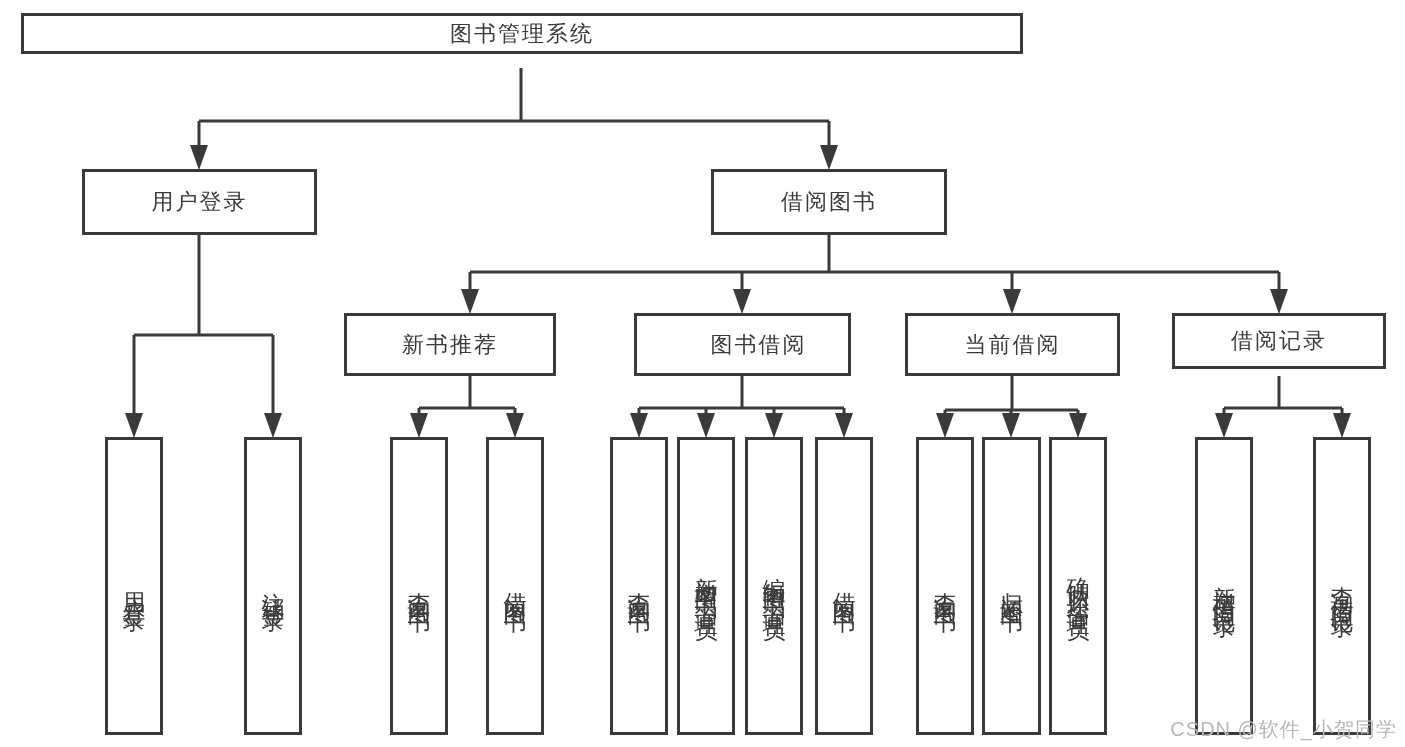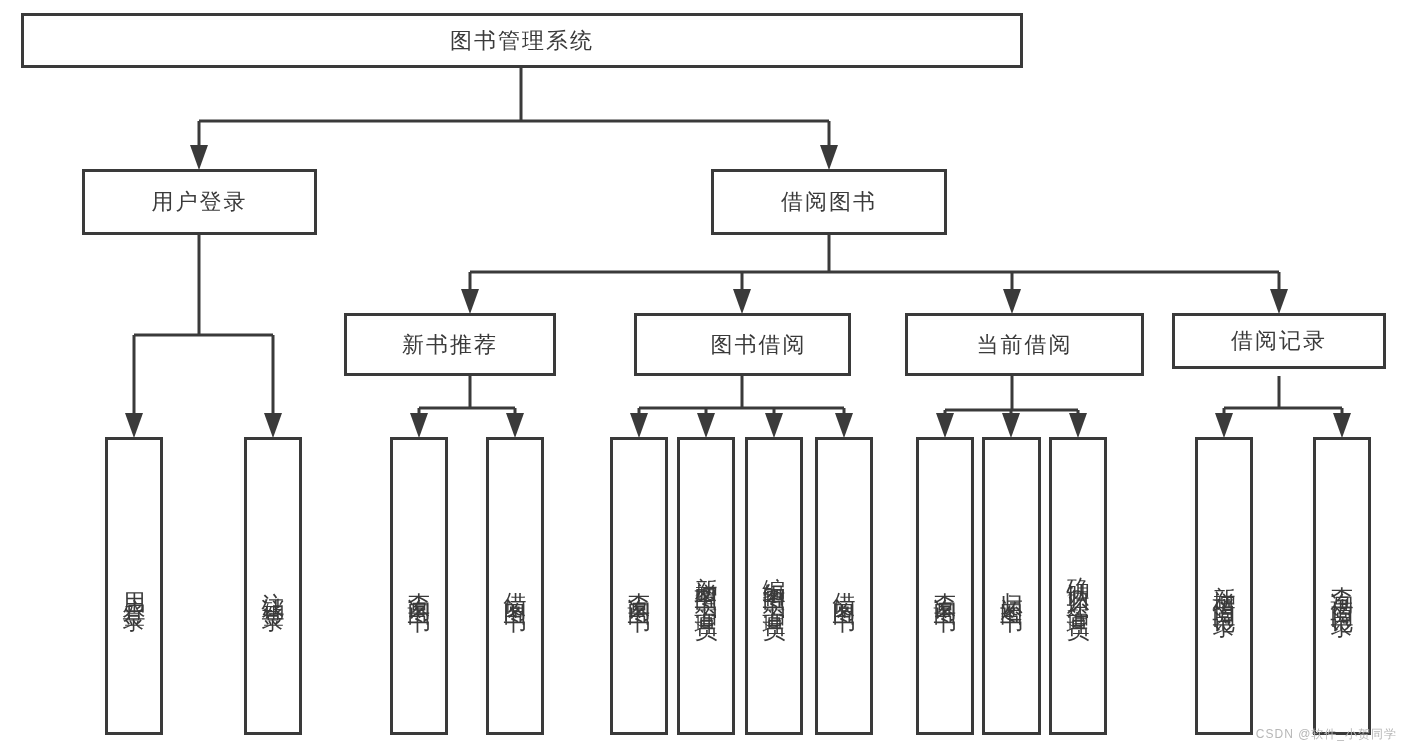--- a/index.html
+++ b/index.html
@@ -40,21 +40,21 @@
     writing-mode: vertical-rl;
     font-size: 23px;
     letter-spacing: 6px;
     line-height: 1;
   }
   .watermark {
     position: absolute;
     right: 8px;
     bottom: 4px;
     color: #b7b7b7;
-    font-size: 12px;
+    font-size: 20px;
     letter-spacing: 1px;
     white-space: nowrap;
   }
 </style>
 </head>
 <body>
 
 <div class="canvas">
 
   <svg class="connectors" viewBox="0 0 1405 747" xmlns="http://www.w3.org/2000/svg">
@@ -86,28 +86,28 @@
     <path d="M1012 376 V410 M945 410 H1078 M945 410 V414 M1011 410 V414 M1078 410 V414" stroke="#3a3a3a" stroke-width="3" fill="none"></path>
     <polygon points="936,413 954,413 945,438" fill="#3a3a3a"></polygon>
     <polygon points="1002,413 1020,413 1011,438" fill="#3a3a3a"></polygon>
     <polygon points="1069,413 1087,413 1078,438" fill="#3a3a3a"></polygon>
 
     <path d="M1279 376 V408 M1224 408 H1342 M1224 408 V414 M1342 408 V414" stroke="#3a3a3a" stroke-width="3" fill="none"></path>
     <polygon points="1215,413 1233,413 1224,438" fill="#3a3a3a"></polygon>
     <polygon points="1333,413 1351,413 1342,438" fill="#3a3a3a"></polygon>
   </svg>
 
-  <div class="node" style="left:21px; top:13px; width:1002px; height:55px;">图书管理系统</div>
+  <div class="node" style="left:21px; top:13px; width:1002px; height:41px;">图书管理系统</div>
 
   <div class="node" style="left:82px; top:169px; width:235px; height:66px;">用户登录</div>
   <div class="node" style="left:711px; top:169px; width:236px; height:66px;">借阅图书</div>
 
   <div class="node" style="left:344px; top:313px; width:212px; height:63px;">新书推荐</div>
   <div class="node" style="left:634px; top:313px; width:217px; height:63px;padding-left:32px;">图书借阅</div>
-  <div class="node" style="left:905px; top:313px; width:239px; height:63px;">当前借阅</div>
+  <div class="node" style="left:905px; top:313px; width:215px; height:63px;">当前借阅</div>
   <div class="node" style="left:1172px; top:313px; width:214px; height:56px;">借阅记录</div>
 
   <div class="node leaf" style="left:105px; top:437px; width:58px; height:298px;">
     <span>用户登录</span>
   </div>
   <div class="node leaf" style="left:244px; top:437px; width:58px; height:298px;">
     <span>注销登录</span>
   </div>
 
   <div class="node leaf" style="left:390px; top:437px; width:58px; height:298px;">

